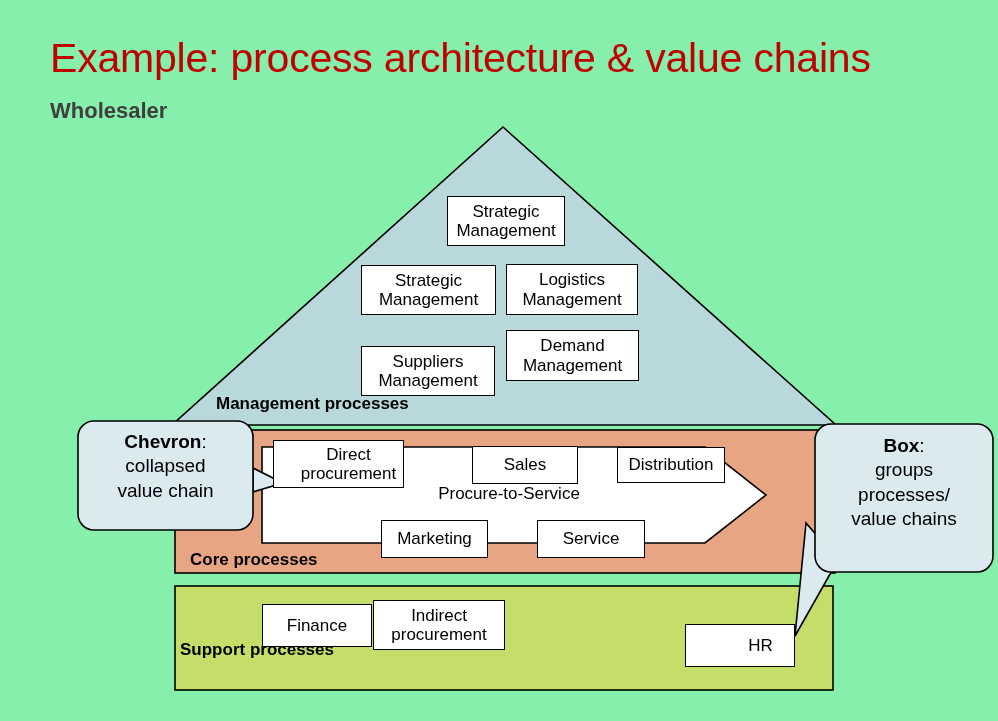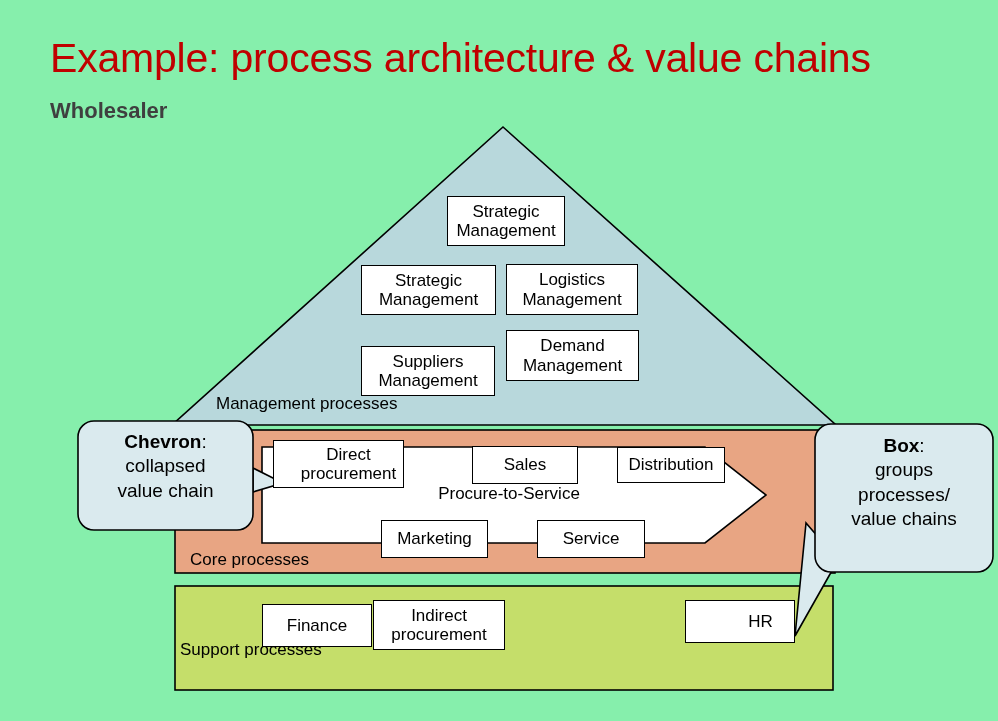--- a/index.html
+++ b/index.html
@@ -64,21 +64,21 @@
     font-size: 17px;
     line-height: 1.12;
     color: #000000;
     font-family: "Liberation Sans", sans-serif;
   }
 
   
   .band-caption {
     position: absolute;
     font-size: 17px;
-    font-weight: normal;
+    font-weight: bold;
     color: #000000;
     white-space: nowrap;
   }
 
   
   #chain-label {
     position: absolute;
     font-size: 17px;
     color: #000000;
     white-space: nowrap;
@@ -190,21 +190,21 @@
   </div>
 
   <div class="nodebox" style="left:373px; top:600px; width:132px; height:50px;">
     <span>
       <span>Indirect</span><br>
       <span>procurement</span>
     </span>
   </div>
 
 
-  <div class="nodebox" style="left:685px; top:600px; width:110px; height:43px;padding-left:41px;">
+  <div class="nodebox" style="left:685px; top:624px; width:110px; height:43px;padding-left:41px;">
     <span>HR</span>
   </div>
 
   <div class="band-caption" style="left:180px; top:640px;">Support processes</div>
 
   <div class="callout-text" style="left:817px; top:434px; width:174px;">
     <b>Box</b><span>:</span><br>
     <span>groups</span><br>
     <span>processes/</span><br>
     <span>value chains</span>

